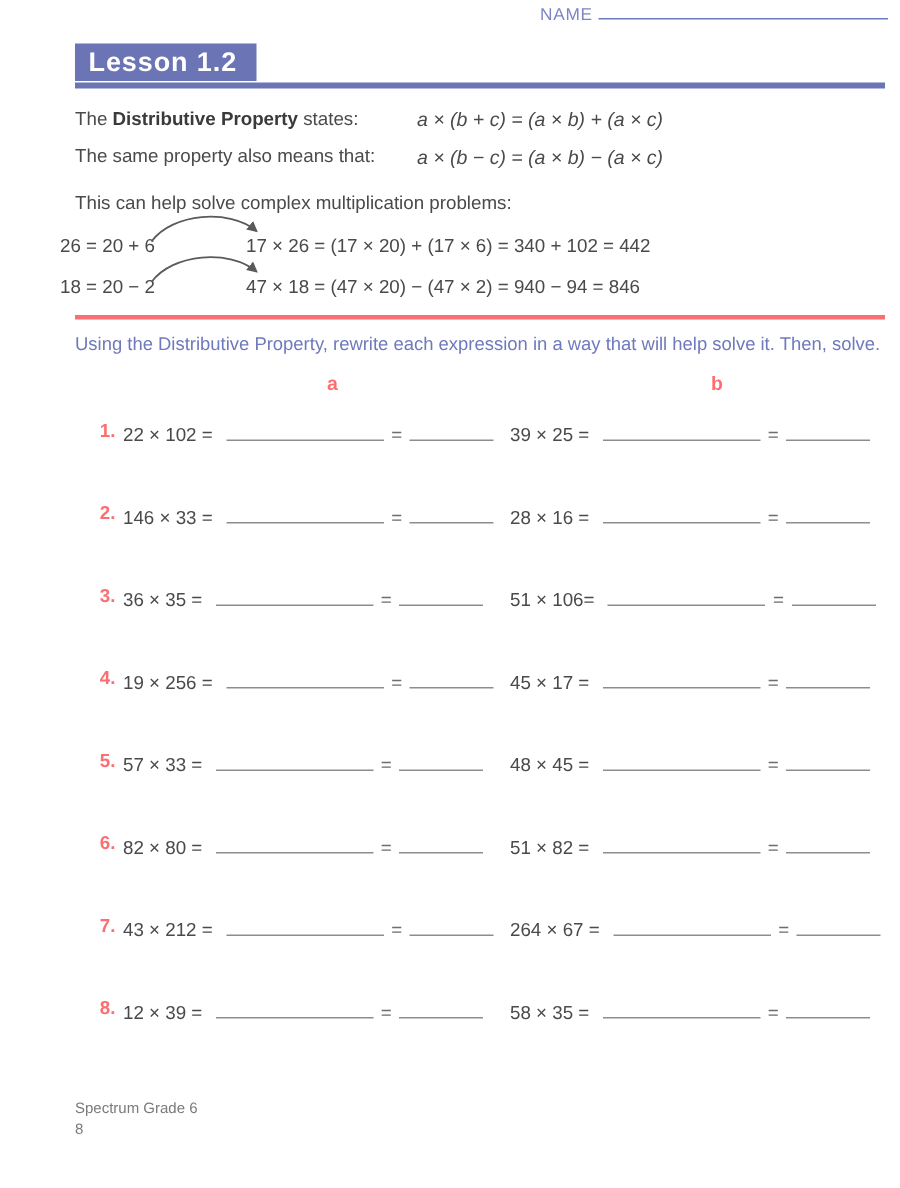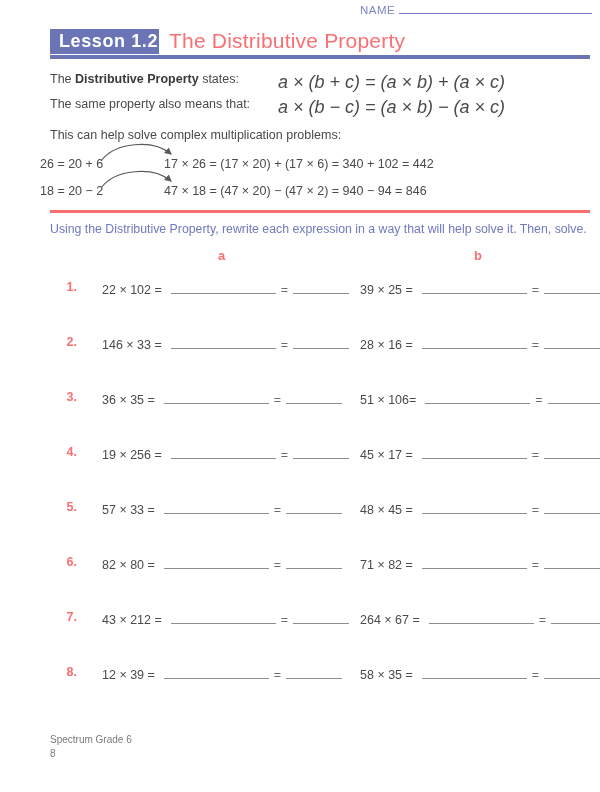--- a/index.html
+++ b/index.html
@@ -47,21 +47,21 @@
     height: 34px;
     display: flex;
     align-items: center;
   }
   .lesson-badge {
     background: #6b74b4;
     color: #ffffff;
     font-weight: bold;
     font-size: 18px;
     letter-spacing: 0.6px;
-    padding: 3px 1px 4px 9px;
+    padding: 3px 13px 4px 9px;
     line-height: 1;
     white-space: nowrap;
   }
   .lesson-title {
     color: #fb6f72;
     font-size: 21px;
     margin-left: 10px;
     white-space: nowrap;
     letter-spacing: 0.2px;
   }
@@ -83,21 +83,21 @@
     white-space: nowrap;
   }
   .stmt b { color: #3a3a3a; text-align: center; }
   .stmt-1 { top: 72px; }
   .stmt-2 { top: 97px; }
   .stmt-3 { top: 128px; }
 
   .formula {
     position: absolute;
     left: 278px;
-    font-size: 18px;
+    font-size: 13px;
     font-style: italic;
     color: #4a4a4a;
     white-space: nowrap;
   }
   .formula-1 { top: 72px; }
   .formula-2 { top: 97px; }
 
   
   .ex-left {
     position: absolute;
@@ -183,21 +183,21 @@
     position: absolute;
     display: flex;
     align-items: baseline;
     white-space: nowrap;
     font-size: 12.5px;
     color: #4a4a4a;
   }
   .cell-a { left: 82px; }
   .cell-b { left: 340px; }
 
-  .expr { margin-right: 4px; margin-left: 20px; }
+  .expr { margin-right: 4px; }
   .blank-long {
     display: inline-block;
     width: 105px;
     border-bottom: 1.3px solid #8d8d8d;
     height: 13px;
     margin: 0 5px;
   }
   .blank-short {
     display: inline-block;
     width: 56px;
@@ -220,21 +220,20 @@
 </head>
 <body>
 
 <div class="name-row">
   <span class="name-label">NAME</span>
   <span class="name-rule"></span>
 </div>
 
 <div class="lesson-header">
   <span class="lesson-badge">Lesson 1.2</span>
-  <span class="lesson-title">The Distributive Property</span>
 </div>
 <div class="header-bar"></div>
 
 <div class="stmt stmt-1"><span>The </span><b>Distributive Property</b><span> states:</span></div>
 <div class="formula formula-1">a × (b + c) = (a × b) + (a × c)</div>
 
 <div class="stmt stmt-2">The same property also means that:</div>
 <div class="formula formula-2">a × (b − c) = (a × b) − (a × c)</div>
 
 <div class="stmt stmt-3">This can help solve complex multiplication problems:</div>
@@ -346,21 +345,21 @@
 
   <div class="prob-row">
     <span class="prob-num">6.</span>
     <span class="cell cell-a">
       <span class="expr">82 × 80 =</span>
       <span class="blank-long"></span>
       <span class="eq-mid">=</span>
       <span class="blank-short"></span>
     </span>
     <span class="cell cell-b">
-      <span class="expr">71 × 82 =</span>
+      <span class="expr">51 × 82 =</span>
       <span class="blank-long"></span>
       <span class="eq-mid">=</span>
       <span class="blank-short"></span>
     </span>
   </div>
 
   <div class="prob-row">
     <span class="prob-num">7.</span>
     <span class="cell cell-a">
       <span class="expr">43 × 212 =</span>

